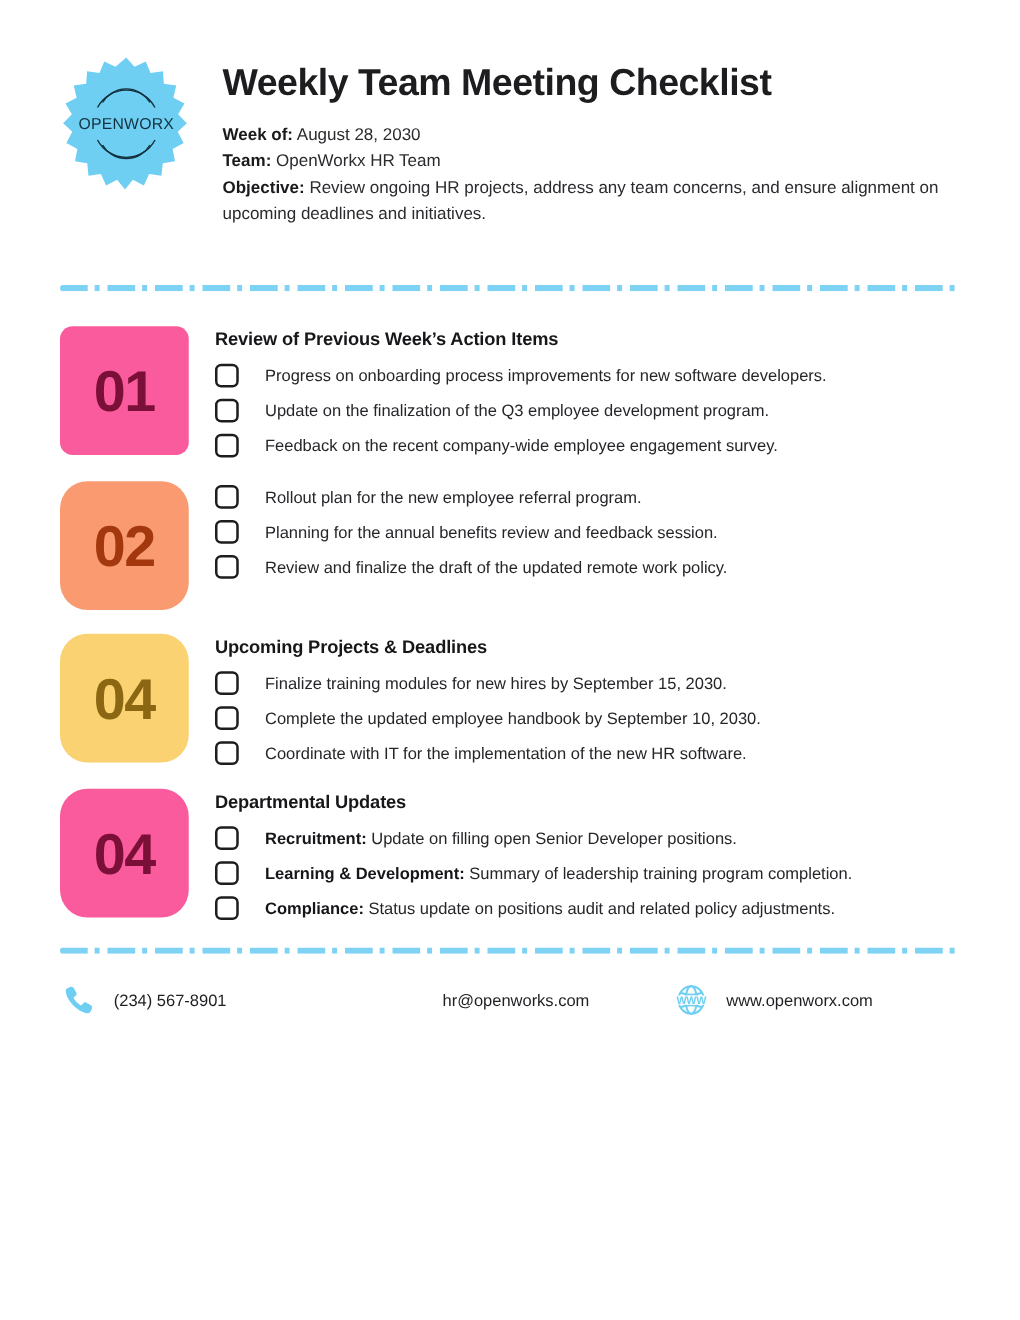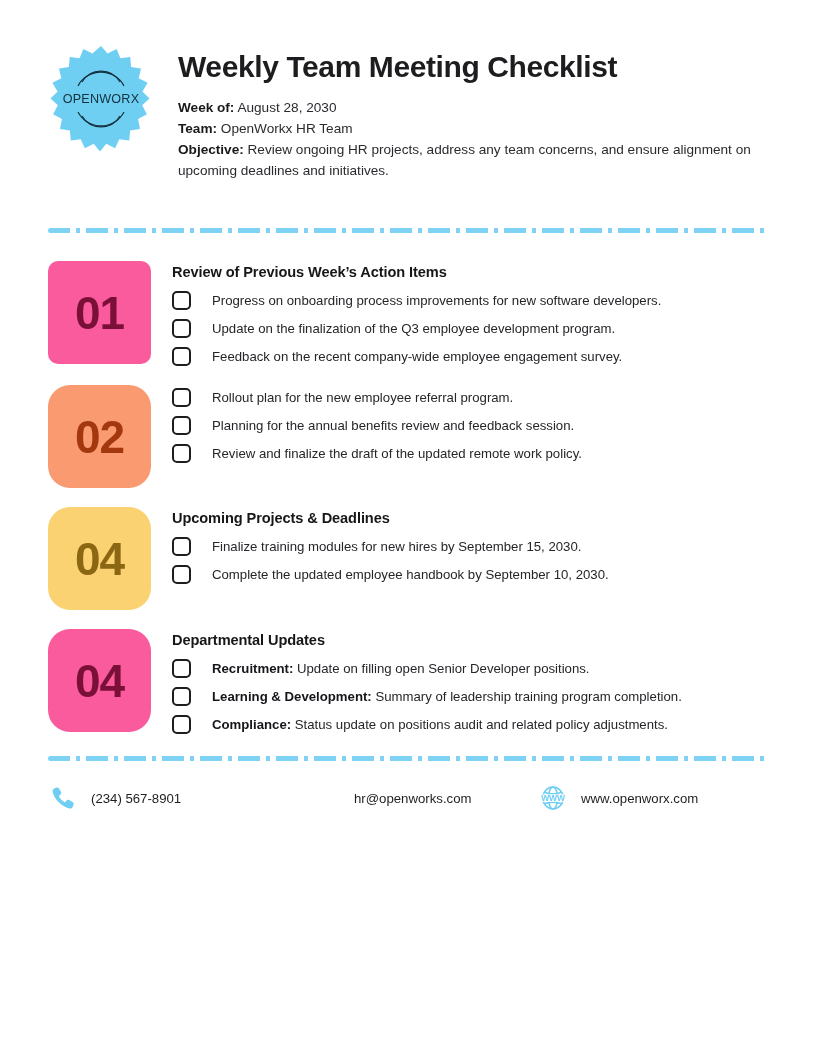--- a/index.html
+++ b/index.html
@@ -242,20 +242,24 @@
         <div class="num-badge" style="background: rgb(250, 210, 113); color: rgb(140, 103, 19);">04</div>
         <div class="section-body">
           <div class="section-title">Upcoming Projects &amp; Deadlines</div>
           <div class="check-item">
             <span class="checkbox"></span>
             <span class="check-label"><span>Finalize training modules for new hires by September 15, 2030.</span></span>
           </div>
           <div class="check-item">
             <span class="checkbox"></span>
             <span class="check-label"><span>Complete the updated employee handbook by September 10, 2030.</span></span>
+          </div>
+          <div class="check-item">
+            <span class="checkbox"></span>
+            <span class="check-label"><span>Coordinate with IT for the implementation of the new HR software.</span></span>
           </div>
         </div>
       </div>
       <div class="section">
         <div class="num-badge" style="background: rgb(249, 91, 156); color: rgb(122, 16, 56);">04</div>
         <div class="section-body">
           <div class="section-title">Departmental Updates</div>
           <div class="check-item">
             <span class="checkbox"></span>
             <span class="check-label"><b>Recruitment:</b> <span>Update on filling open Senior Developer positions.</span></span>

